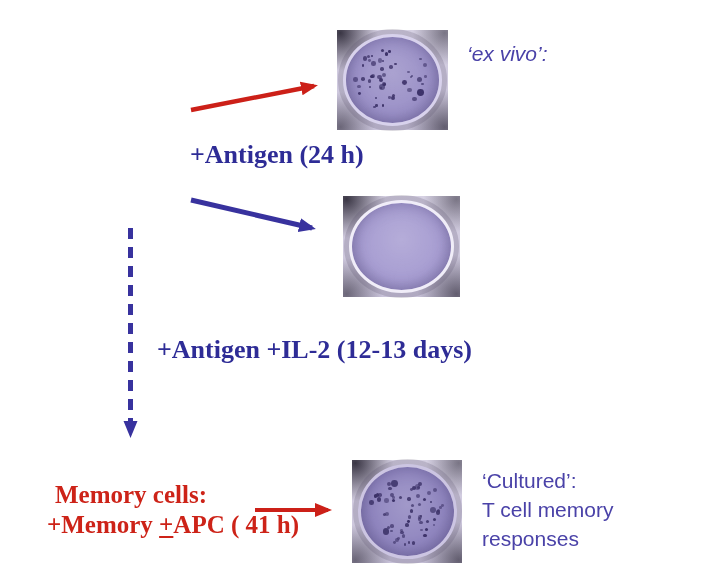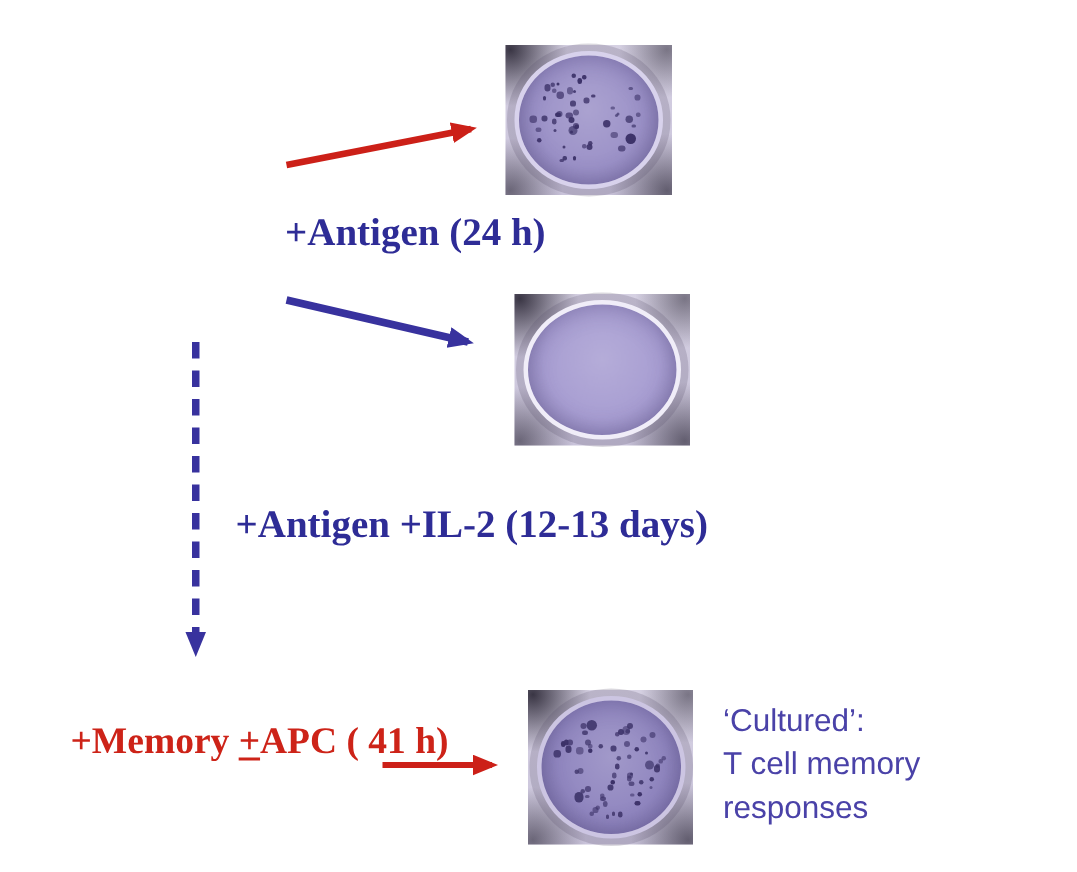--- a/index.html
+++ b/index.html
@@ -89,20 +89,21 @@
     <line x1="130.5" y1="228" x2="130.5" y2="434" stroke-width="5" class="stroke-blue dashed" marker-end="url(#head-blue)"></line>
     <line x1="255" y1="510" x2="328" y2="510" stroke-width="4" class="stroke-red" marker-end="url(#head-red)"></line>
   </svg>
 
 
   <div class="lbl serif-blue" id="lbl-antigen24">+Antigen (24 h)</div>
 
   <div class="lbl serif-blue" id="lbl-il2">+Antigen +IL-2 (12-13 days)</div>
 
   <div class="lbl serif-red" id="lbl-memory">
+    <div class="line1">Memory cells:</div>
     <div class="line2"><span>+Memory </span><span class="pm">+</span><span>APC ( 41 h)</span></div>
   </div>
 
   <div class="photo" id="photo-0">
     <div class="well" style="background-color: rgb(156, 146, 200); border-color: rgb(216, 210, 236);">
         <span class="spot" style="left: calc(79.7523% - 3.42371px); top: calc(64.1042% - 3.42371px); width: 6.84743px; height: 6.84743px; opacity: 0.99;"></span>
         <span class="spot" style="left: calc(63.1417% - 2.46032px); top: calc(53.3055% - 2.46032px); width: 4.92064px; height: 4.92064px; opacity: 0.91;"></span>
         <span class="spot" style="left: calc(38.617% - 2.9576px); top: calc(58.015% - 2.9576px); width: 5.9152px; height: 5.9152px; opacity: 0.69;"></span>
         <span class="spot" style="left: calc(79.1735% - 2.59317px); top: calc(48.991% - 2.59317px); width: 5.18635px; height: 5.18635px; opacity: 0.74;"></span>
         <span class="spot" style="left: calc(38.0096% - 2.24443px); top: calc(50.2561% - 2.24443px); width: 4.48886px; height: 4.48886px; opacity: 0.94;"></span>
@@ -213,20 +214,21 @@
         <span class="spot" style="left: calc(56.0417% - 1.54159px); top: calc(43.0286% - 1.54159px); width: 3.08317px; height: 3.08317px; opacity: 0.72;"></span>
         <span class="spot" style="left: calc(30.1438% - 1.64719px); top: calc(67.8424% - 1.64719px); width: 3.29438px; height: 3.29438px; opacity: 0.74;"></span>
         <span class="spot" style="left: calc(19.9398% - 2.23451px); top: calc(36.363% - 2.23451px); width: 4.46901px; height: 4.46901px; opacity: 0.9;"></span>
         <span class="spot" style="left: calc(46.5562% - 1.6768px); top: calc(77.6132% - 1.6768px); width: 3.35361px; height: 3.35361px; opacity: 0.68;"></span>
         <span class="spot" style="left: calc(62.5932% - 1.6309px); top: calc(22.7693% - 1.6309px); width: 3.26179px; height: 3.26179px; opacity: 0.7;"></span>
         <span class="spot" style="left: calc(83.2472% - 2.15965px); top: calc(51.1374% - 2.15965px); width: 4.3193px; height: 4.3193px; opacity: 0.88;"></span>
       </div>
   </div>
 
   <div class="sans-blue" id="txt-exvivo">
+    <div class="italic">‘ex vivo’:</div>
   </div>
 
   <div class="sans-blue" id="txt-cultured">
     <div>‘Cultured’:</div>
     <div>T cell memory</div>
     <div>responses</div>
   </div>
 
 </div>
 

